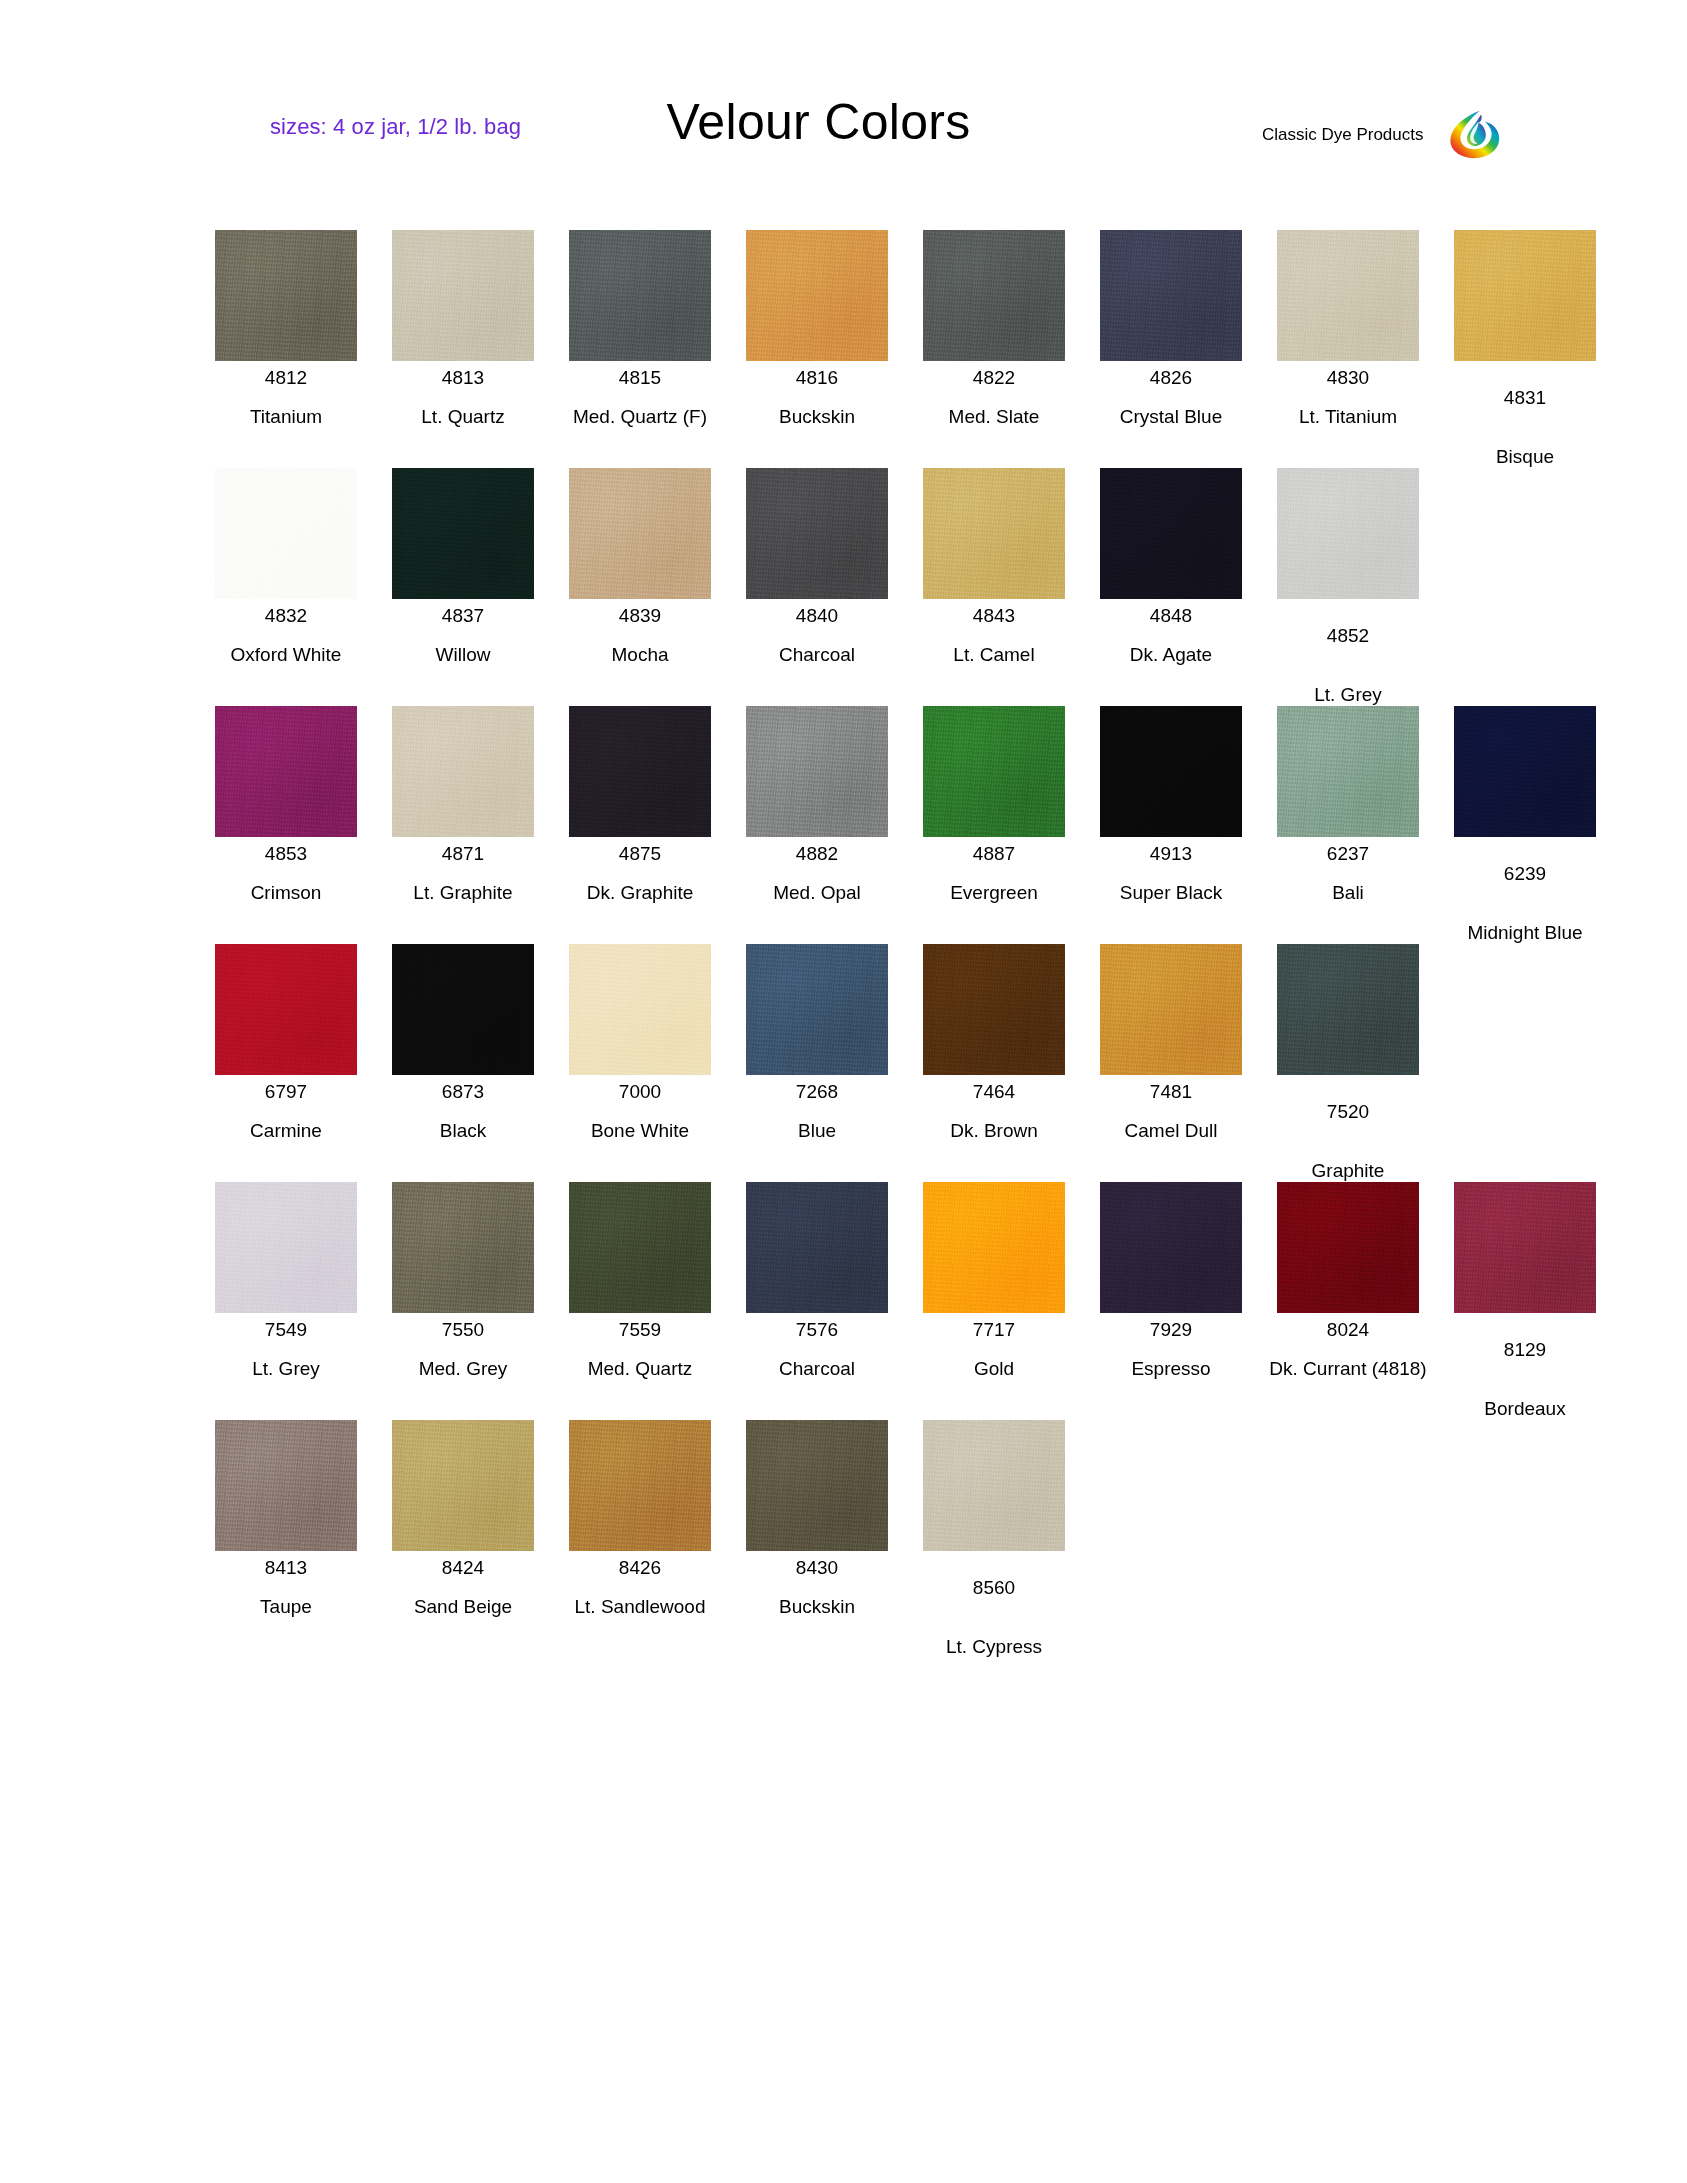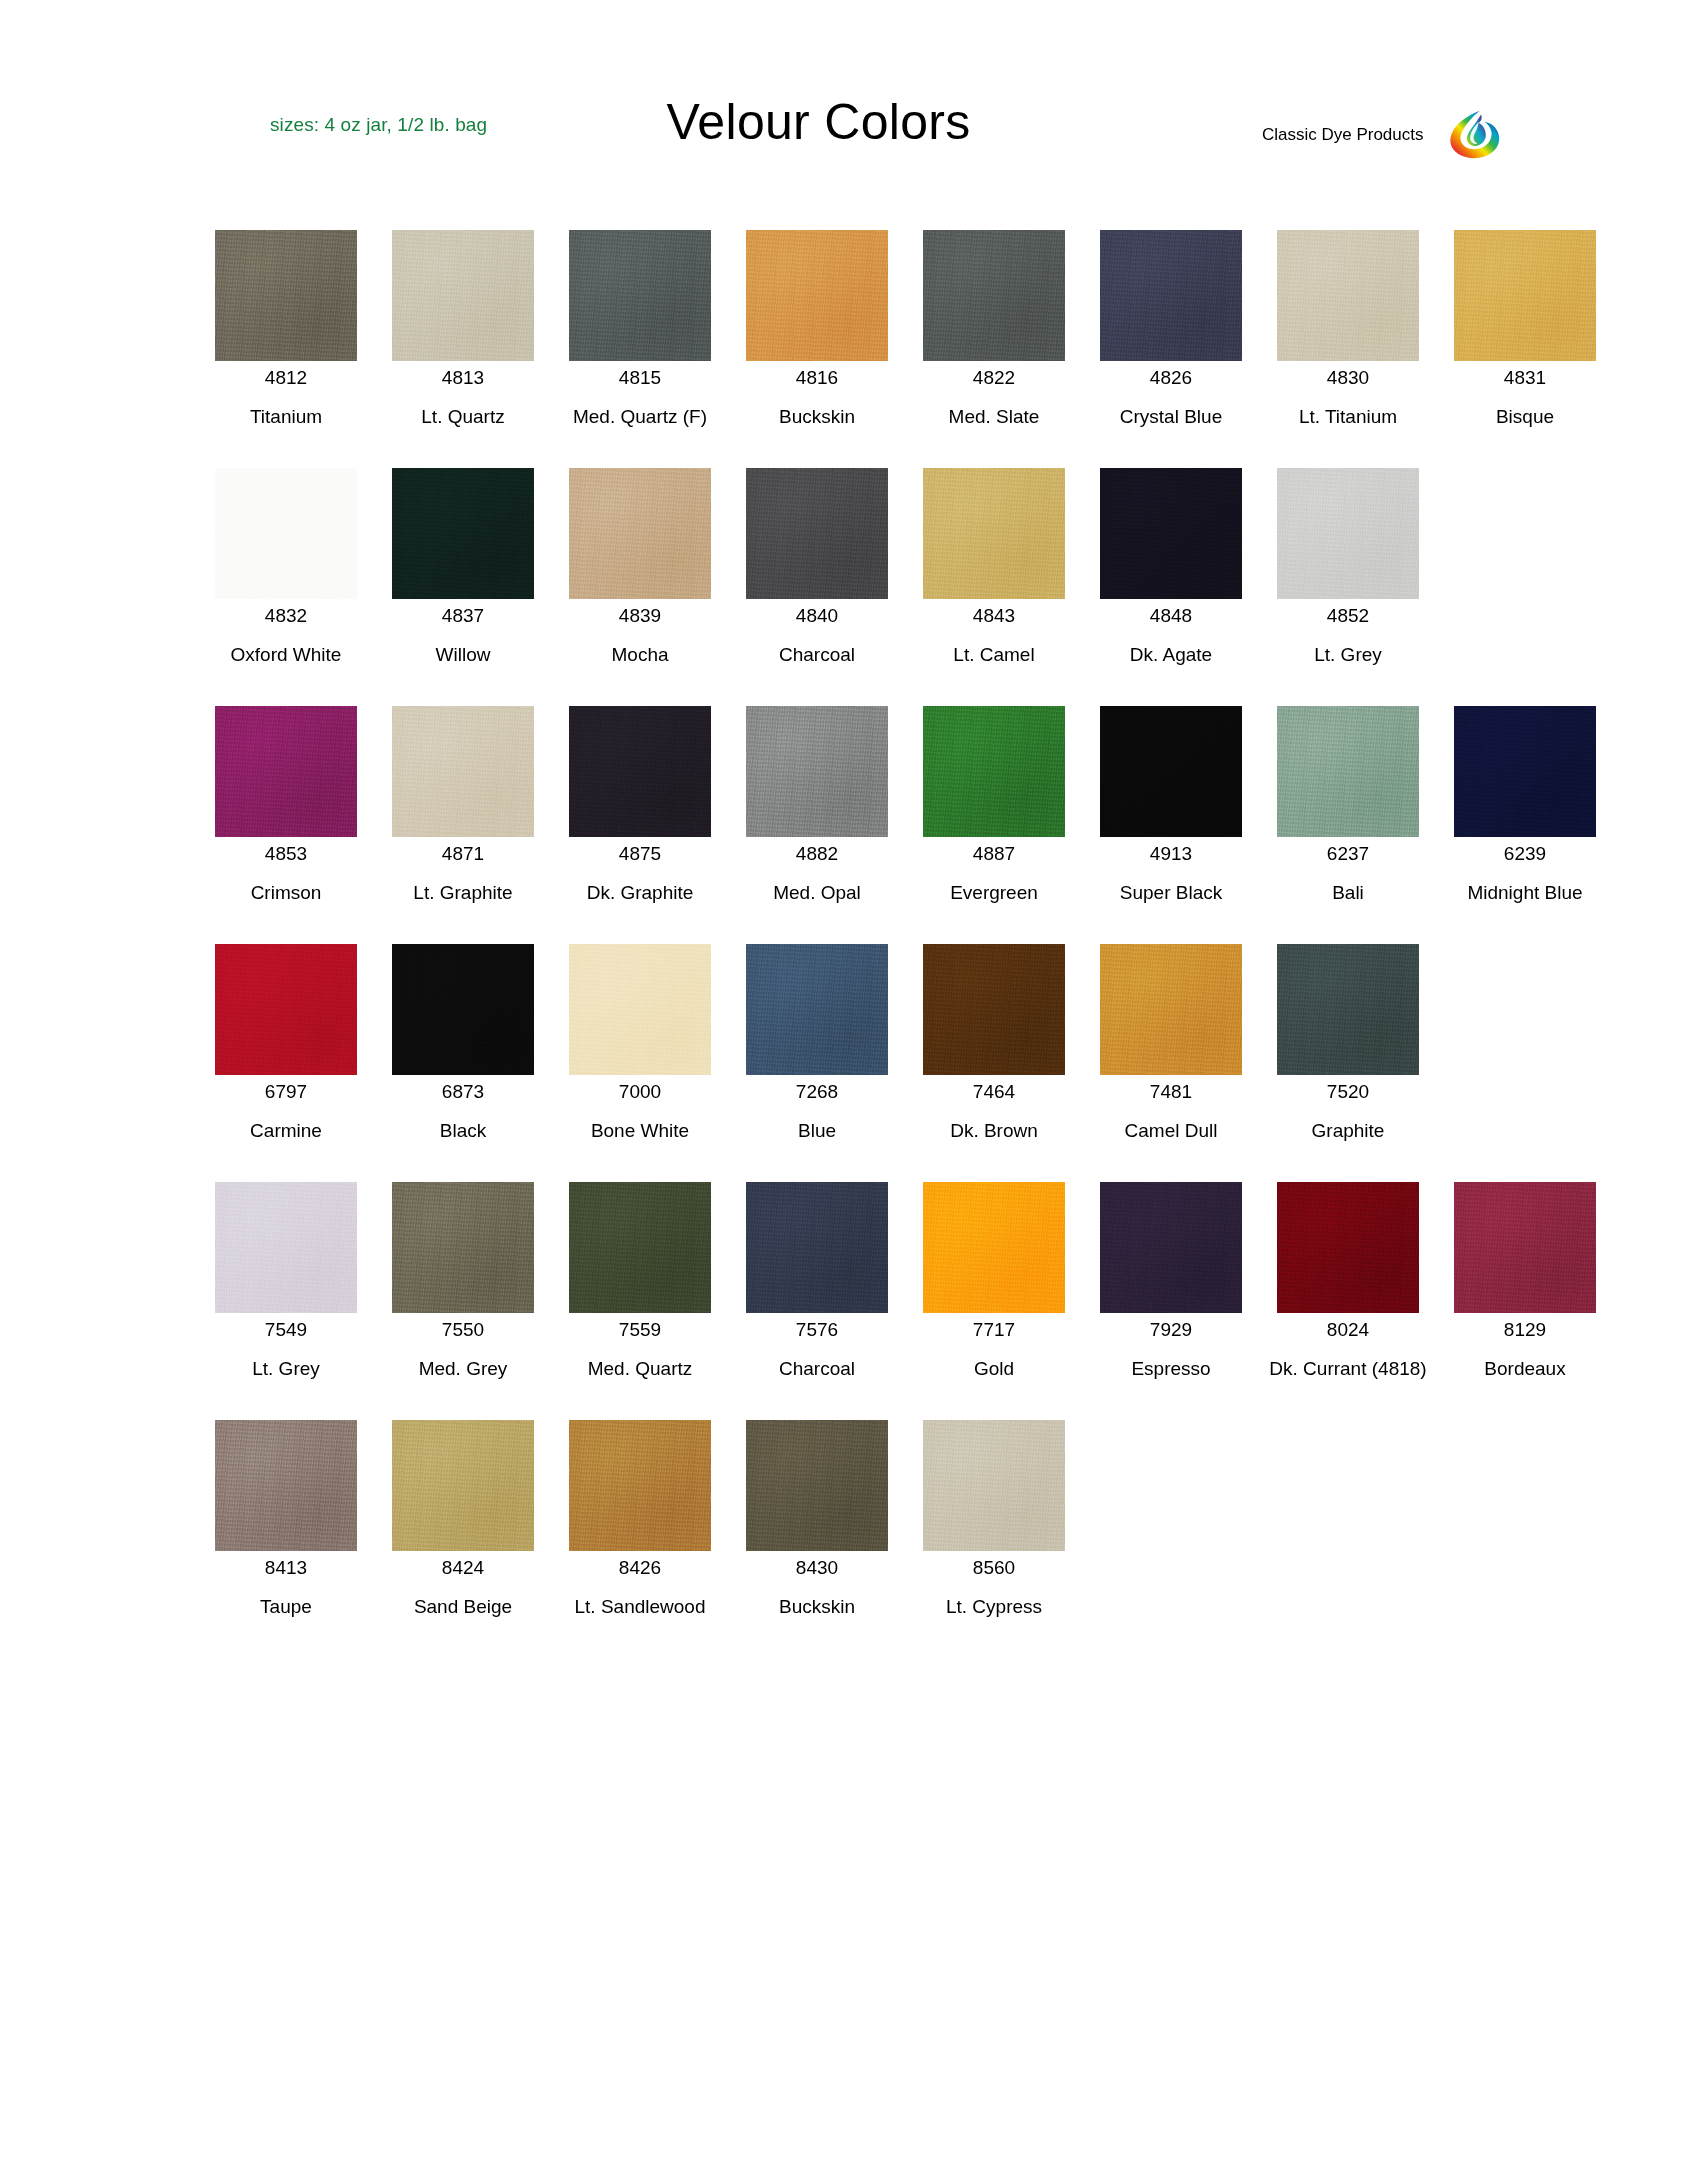--- a/index.html
+++ b/index.html
@@ -22,24 +22,24 @@
     position: absolute;
     left: 0;
     top: 0;
     width: 1687px;
     height: 172px;
   }
   .header-sizes {
     position: absolute;
     left: 270px;
     top: 114px;
-    font-size: 19px;
+    font-size: 22px;
     letter-spacing: 0.1px;
     white-space: nowrap;
-    color: #15803d;
+    color: #6d28d9;
   }
   .header-title {
     position: absolute;
     left: 0;
     top: 93px;
     width: 1573px;
     text-align: center;
     font-size: 50px;
     font-weight: 400;
     letter-spacing: 0.3px;
@@ -77,21 +77,21 @@
     display: flex;
     height: 238px;
   }
   .swatch-cell {
     width: 142px;
     margin-right: 35px;
     display: flex;
     flex-direction: column;
     align-items: center;
   }
-  .swatch-cell:last-child { margin-right: 0; }
+  .swatch-cell:last-child { margin-right: 0; gap: 20px; }
 
   .swatch-chip {
     width: 142px;
     height: 131px;
     position: relative;
     overflow: hidden;
     background-repeat: repeat;
   }
   
   .swatch-chip::after {

